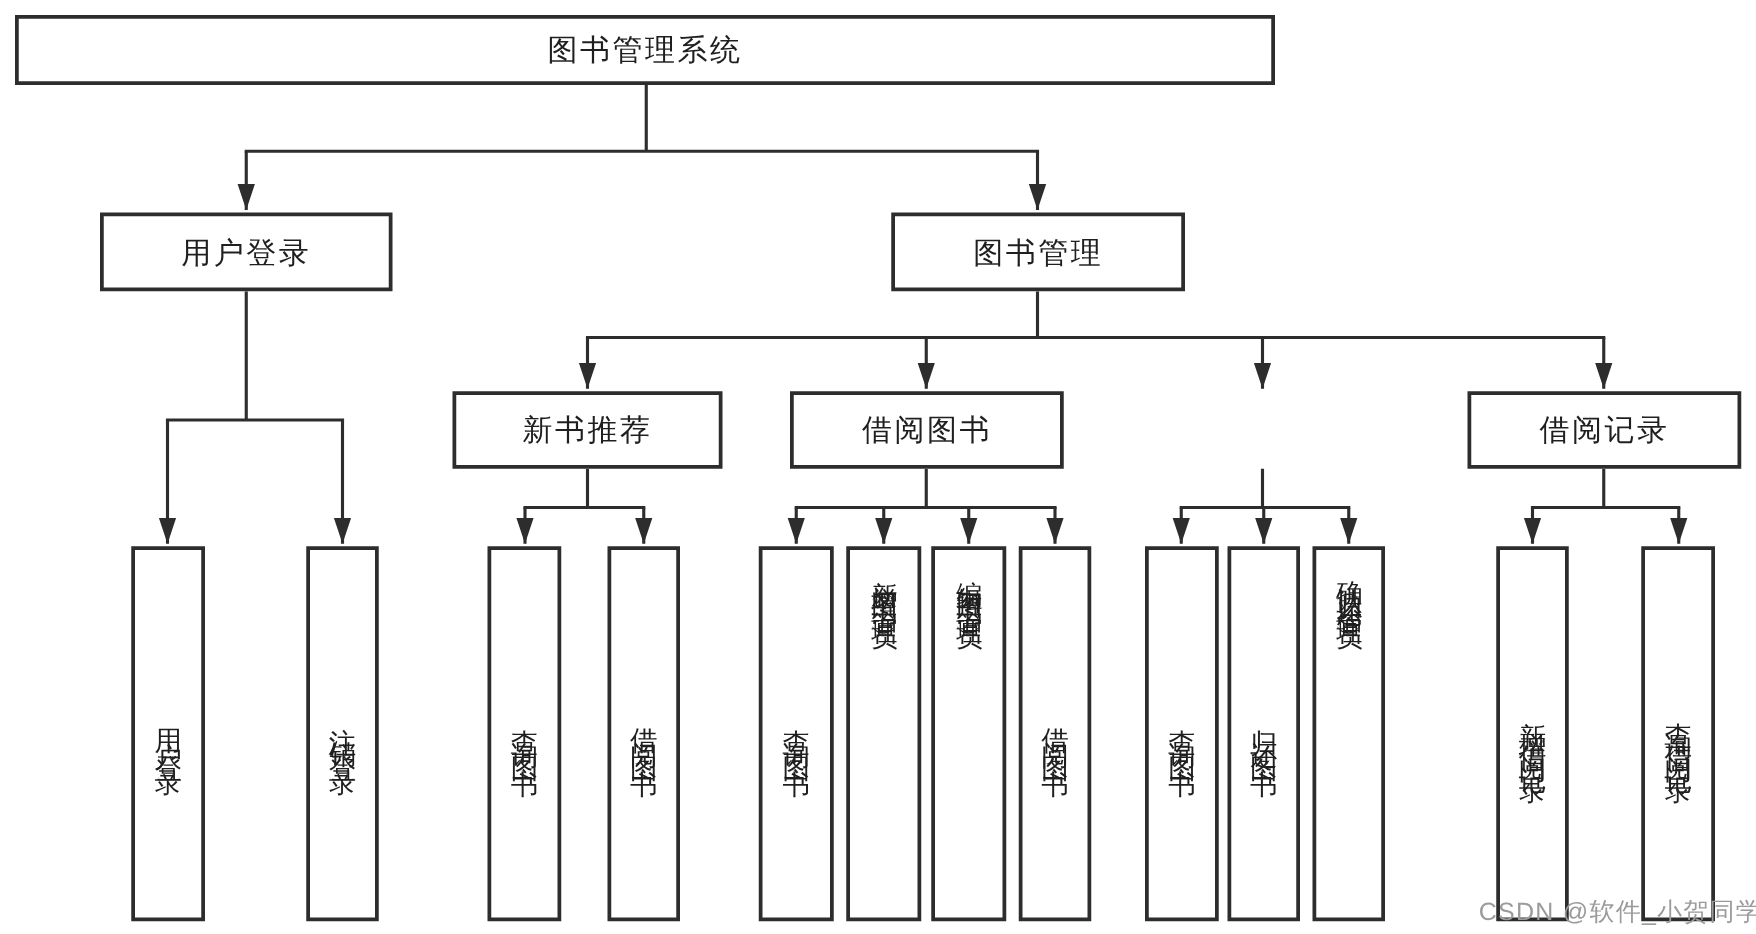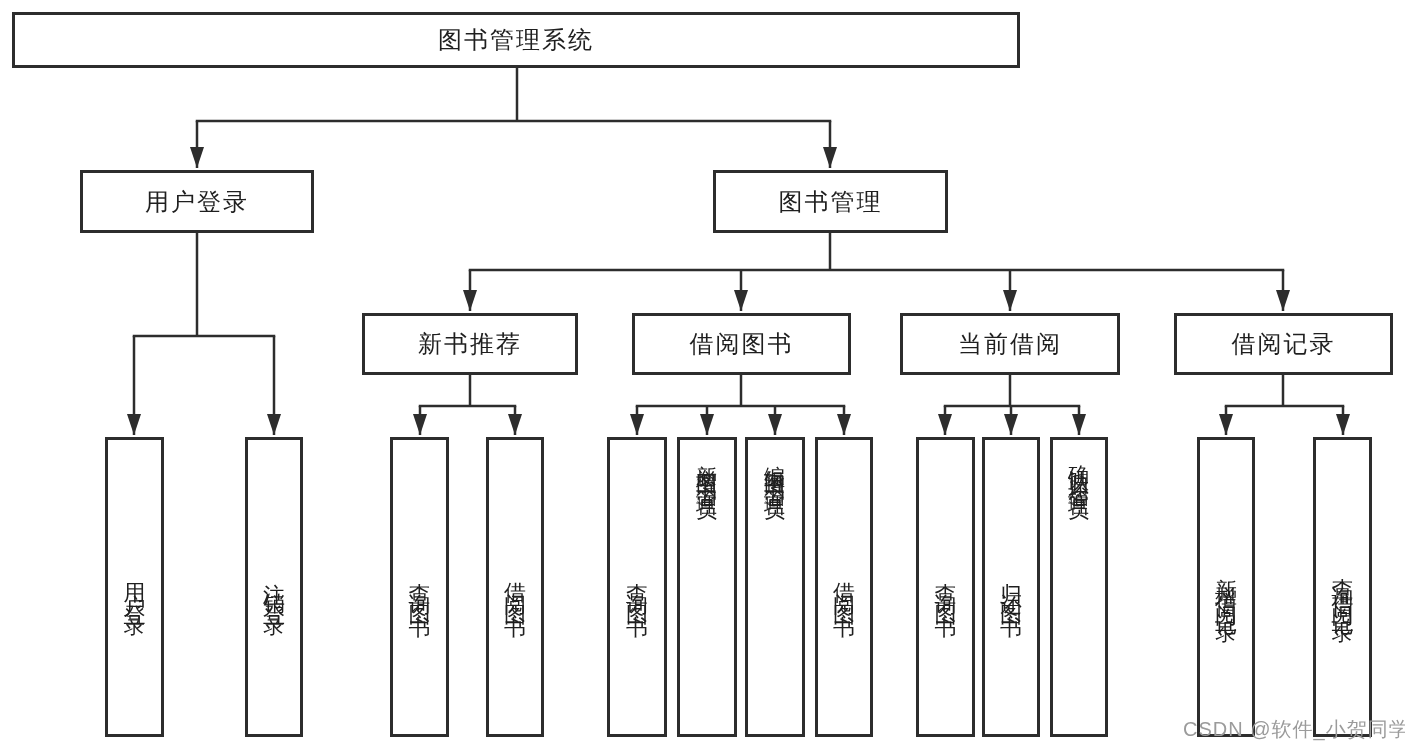--- a/index.html
+++ b/index.html
@@ -108,23 +108,20 @@
   <div class="box h b-bookmgmt">
     <span>图书管理</span>
   </div>
 
   <div class="box h b-l3 b-newbook">
     <span>新书推荐</span>
   </div>
   <div class="box h b-l3 b-borrowfn">
     <span>借阅图书</span>
   </div>
-  <div class="box h b-l3 b-current">
-    <span>当前借阅</span>
-  </div>
   <div class="box h b-l3 b-record">
     <span>借阅记录</span>
   </div>
 
   <div class="box v v1">
     <span class="vt">用户登录</span>
   </div>
   <div class="box v v2">
     <span class="vt">注销登录</span>
   </div>

